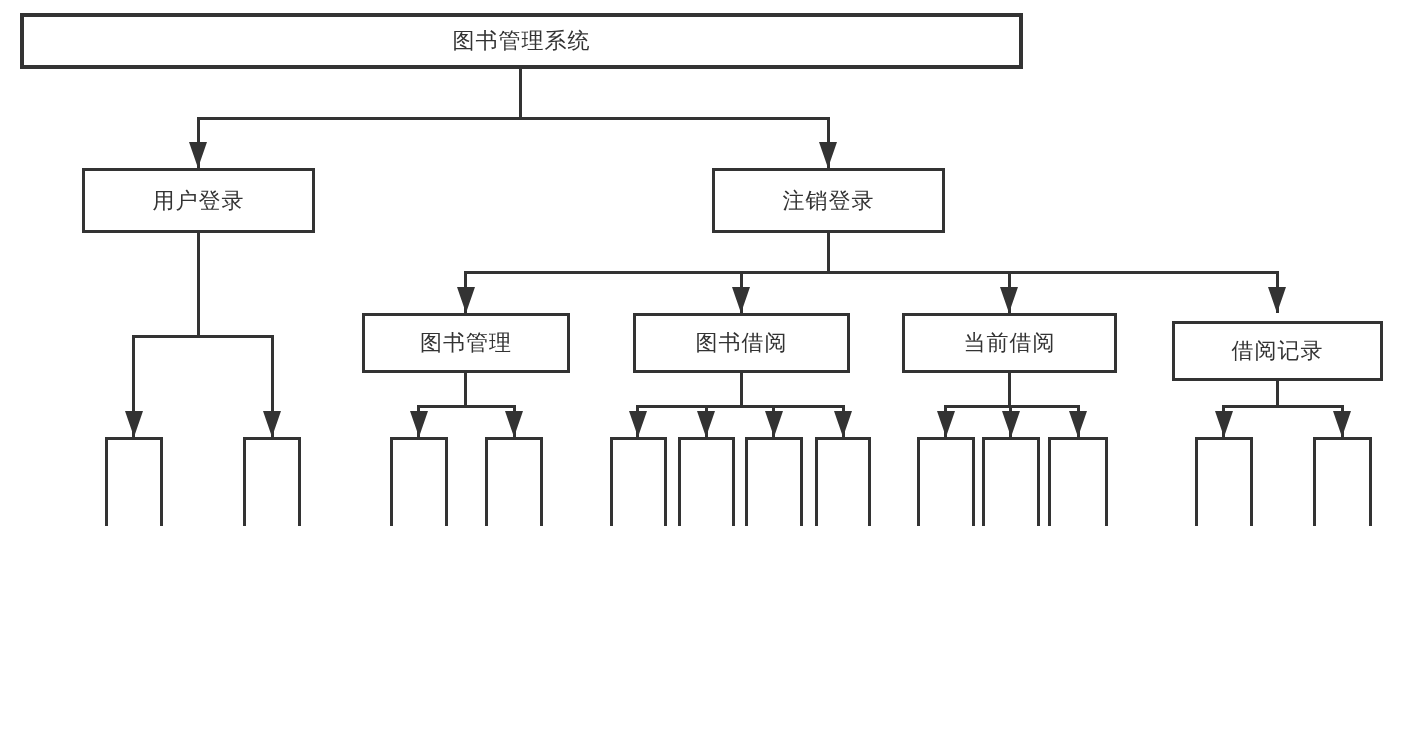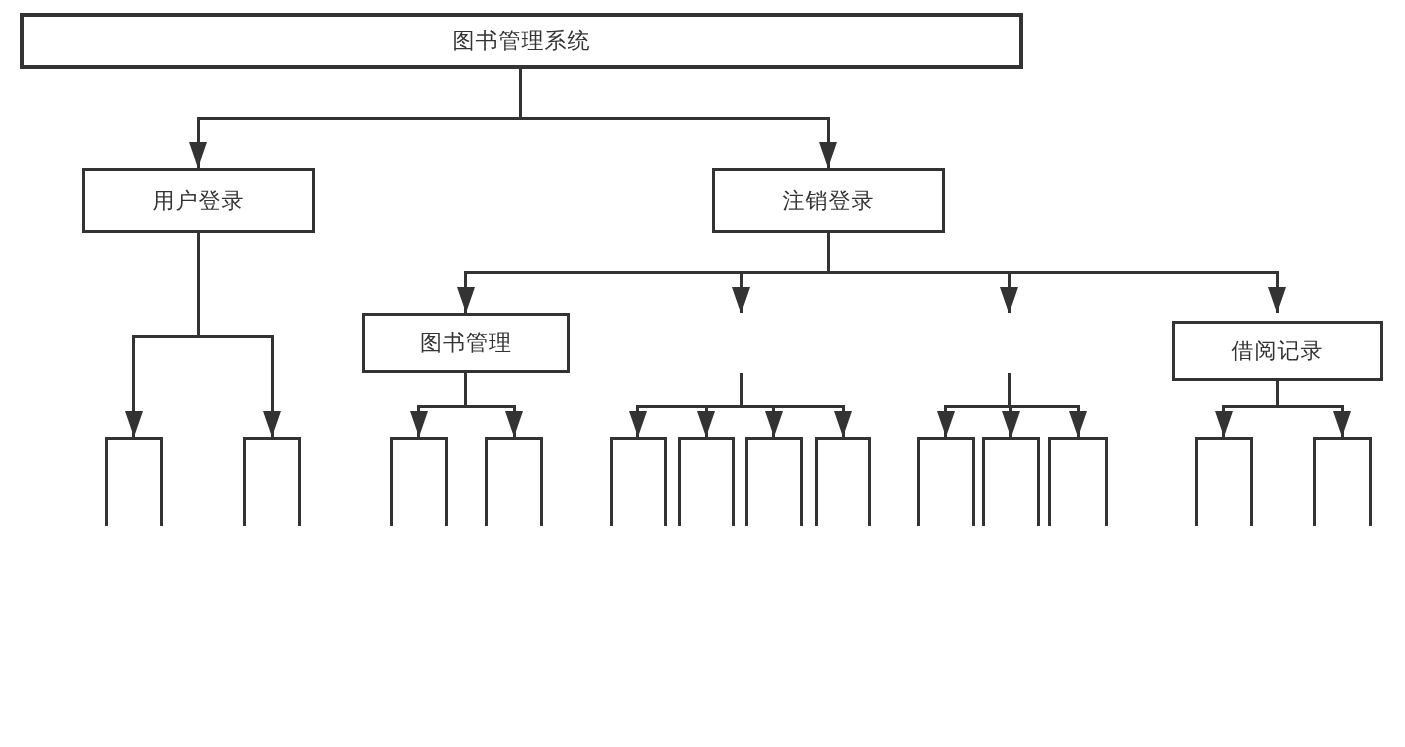--- a/index.html
+++ b/index.html
@@ -102,20 +102,26 @@
   <div class="node" style="left:82px;top:168px;width:233px;height:65px;">
     <span>用户登录</span>
   </div>
   <div class="node" style="left:712px;top:168px;width:233px;height:65px;">
     <span>注销登录</span>
   </div>
 
   <div class="node" style="left:362px;top:313px;width:208px;height:60px;">
     <span>图书管理</span>
   </div>
+  <div class="node" style="left:633px;top:313px;width:217px;height:60px;">
+    <span>图书借阅</span>
+  </div>
+  <div class="node" style="left:902px;top:313px;width:215px;height:60px;">
+    <span>当前借阅</span>
+  </div>
   <div class="node" style="left:1172px;top:321px;width:211px;height:60px;">
     <span>借阅记录</span>
   </div>
 
   <div class="node vnode" style="left:105px;top:437px;width:58px;height:300px;">
     <span class="vtext">用户登录</span>
   </div>
   <div class="node vnode" style="left:243px;top:437px;width:58px;height:300px;">
     <span class="vtext">注销登录</span>
   </div>

